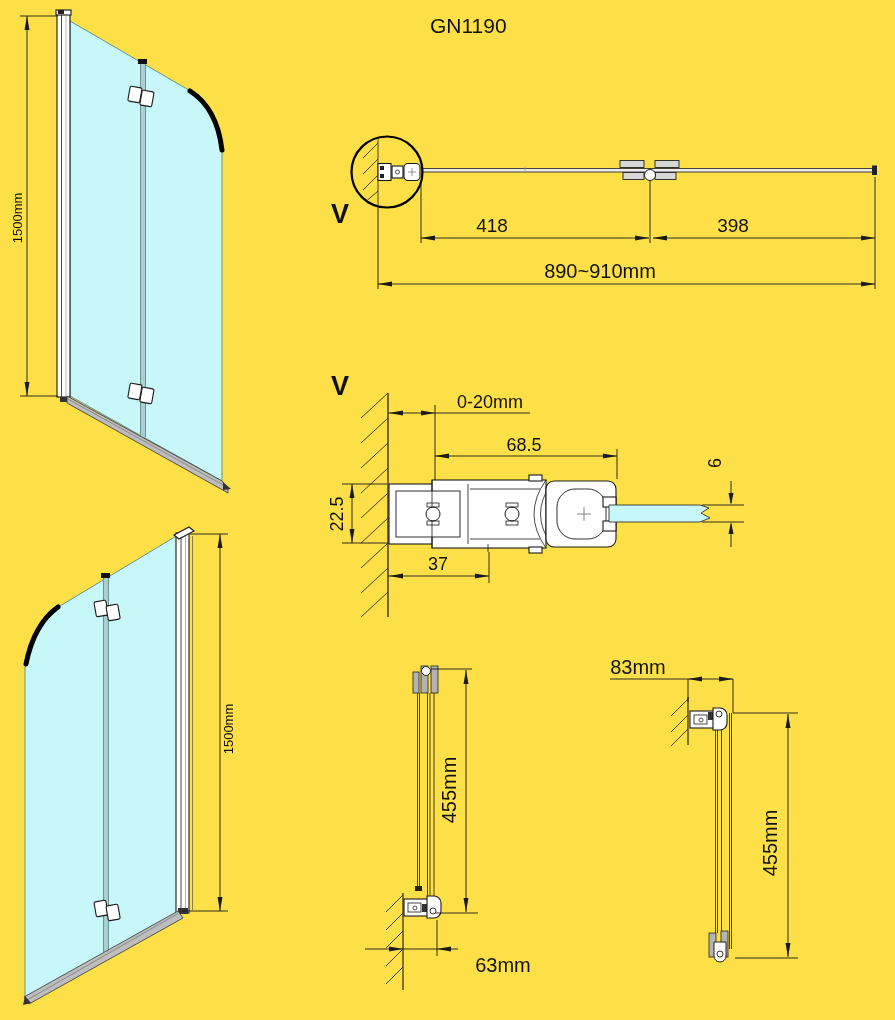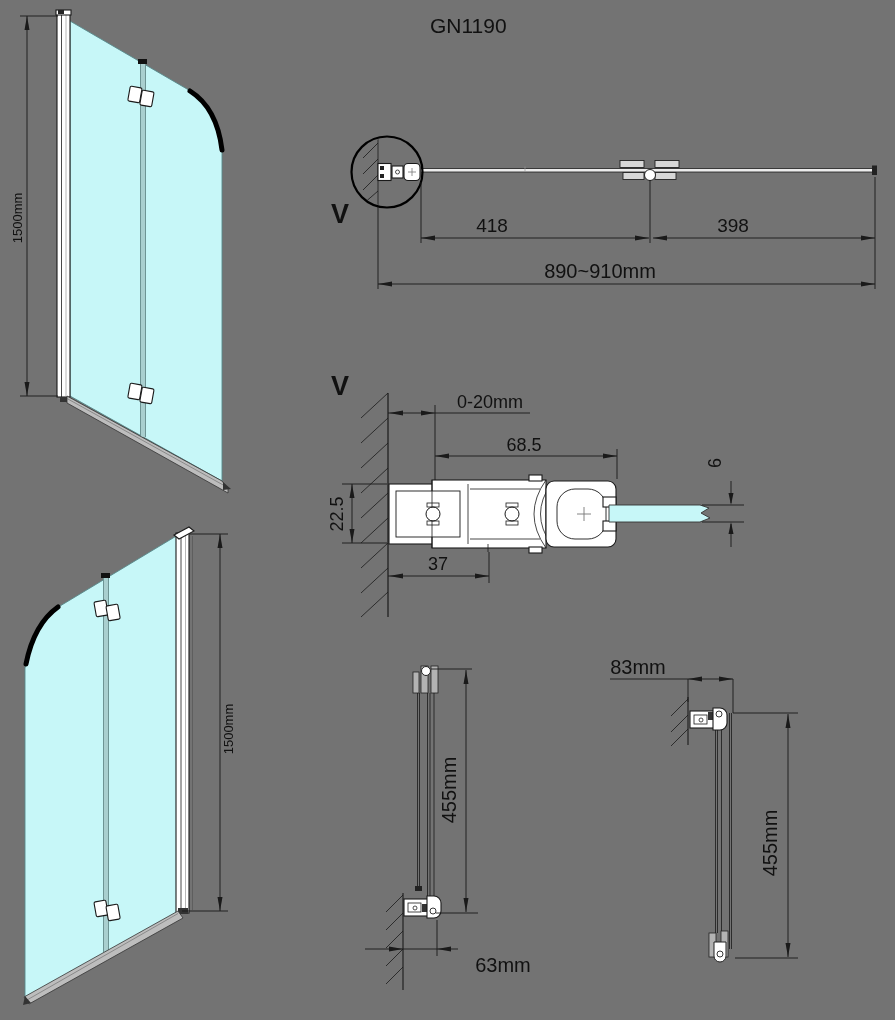--- a/index.html
+++ b/index.html
@@ -1,16 +1,16 @@
 <!DOCTYPE html>
 <html><head>
 <meta charset="utf-8">
 <style>
   html,body{margin:0;padding:0;background:#ffffff;}
-  #stage{position:relative;width:895px;height:1020px;background:#737373;overflow:hidden;
+  #stage{position:relative;width:895px;height:1020px;background:#fde047;overflow:hidden;
          font-family:"Liberation Sans", sans-serif;}
   svg{position:absolute;inset:0;}
   text{fill:#111;font-family:"Liberation Sans", sans-serif;}
   .dimtxt{font-size:18px;}
   .bigdim{font-size:20px;}
   .meddim{font-size:19px;}
   .smdim{font-size:13px;}
   .vlabel{font-size:27px;font-weight:bold;}
   .title{font-size:21px;}
   .outline{fill:#fff;stroke:#1a1a1a;stroke-width:1.1;}

